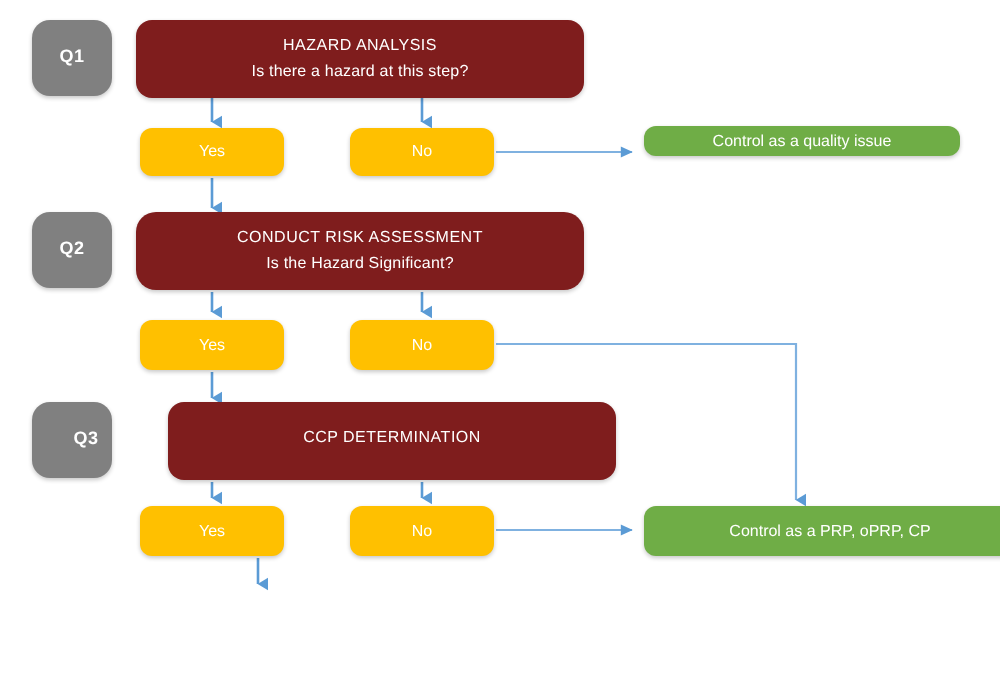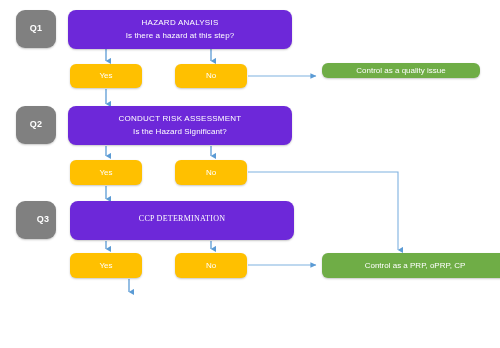--- a/index.html
+++ b/index.html
@@ -29,21 +29,21 @@
     box-shadow: 0 1px 2px rgba(0,0,0,0.22);
   }
   .q-badge {
     background: #808080;
     border-radius: 9px;
     font-size: 9px;
     font-weight: 600;
     letter-spacing: 0.3px;
   }
   .question {
-    background: #6d28d9;
+    background: #7f1d1d;
     border-radius: 8px;
     font-size: 8px;
     padding: 2px 0;
     align-items: center;
   }
   .question .line1 {
     letter-spacing: 0.25px;
     margin-bottom: 3px;
   }
   .question .line2 {
@@ -142,38 +142,38 @@
   </div>
 
   <div class="node outcome" style="left:322px; top:63px; width:158px; height:15px;">
     <span>Control as a quality issue</span>
   </div>
 
   <div class="node q-badge" style="left:16px; top:106px; width:40px; height:38px;">
     <span>Q2</span>
   </div>
 
-  <div class="node question" style="left:68px; top:106px; width:224px; height:39px;">
+  <div class="node question" style="left:68px; top:106px; width:224px; height:39px;border-radius:10px;">
     <span class="line1">CONDUCT RISK ASSESSMENT</span>
     <span class="line2">Is the Hazard Significant?</span>
   </div>
 
   <div class="node answer" style="left:70px; top:160px; width:72px; height:25px;">
     <span>Yes</span>
   </div>
 
   <div class="node answer" style="left:175px; top:160px; width:72px; height:25px;">
     <span>No</span>
   </div>
 
   <div class="node q-badge" style="left:16px; top:201px; width:40px; height:38px;padding-left:14px;">
     <span>Q3</span>
   </div>
 
-  <div class="node question" style="left:70px; top:201px; width:224px; height:39px;font-family:Liberation Serif, serif;">
+  <div class="node question" style="left:84px; top:201px; width:224px; height:39px;">
     <span class="line1">CCP DETERMINATION</span>
   </div>
 
   <div class="node answer" style="left:70px; top:253px; width:72px; height:25px;">
     <span>Yes</span>
   </div>
 
   <div class="node answer" style="left:175px; top:253px; width:72px; height:25px;">
     <span>No</span>
   </div>

